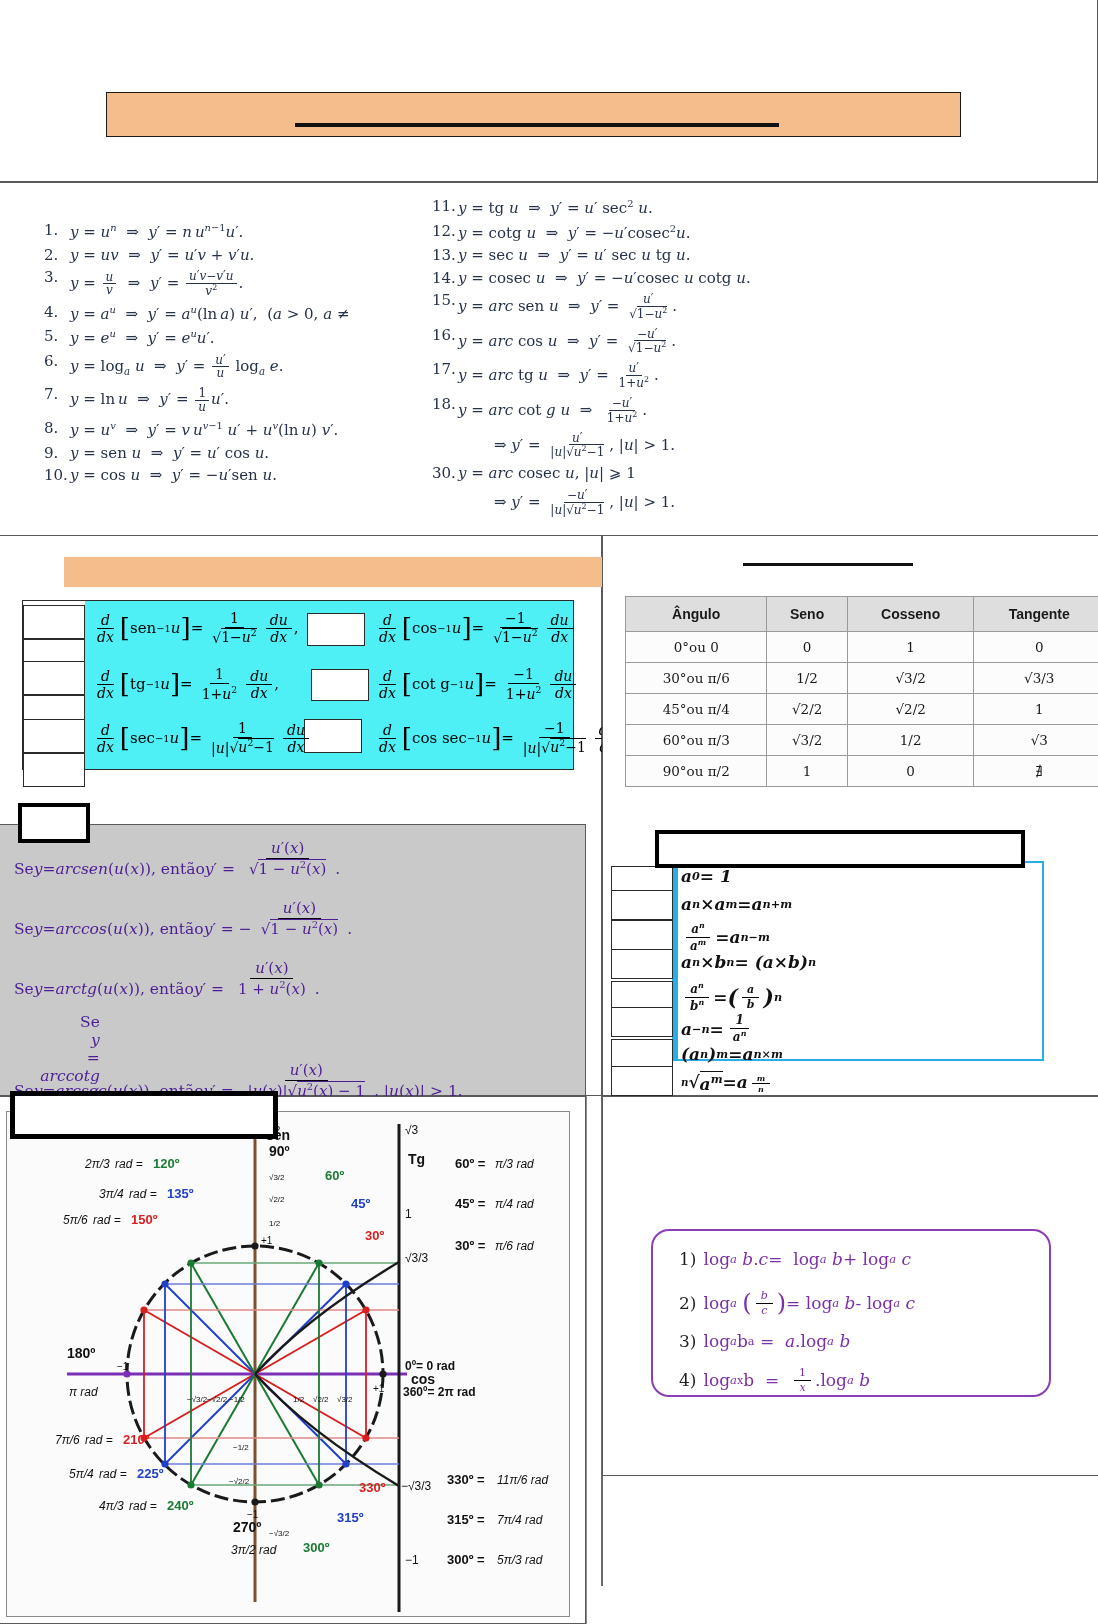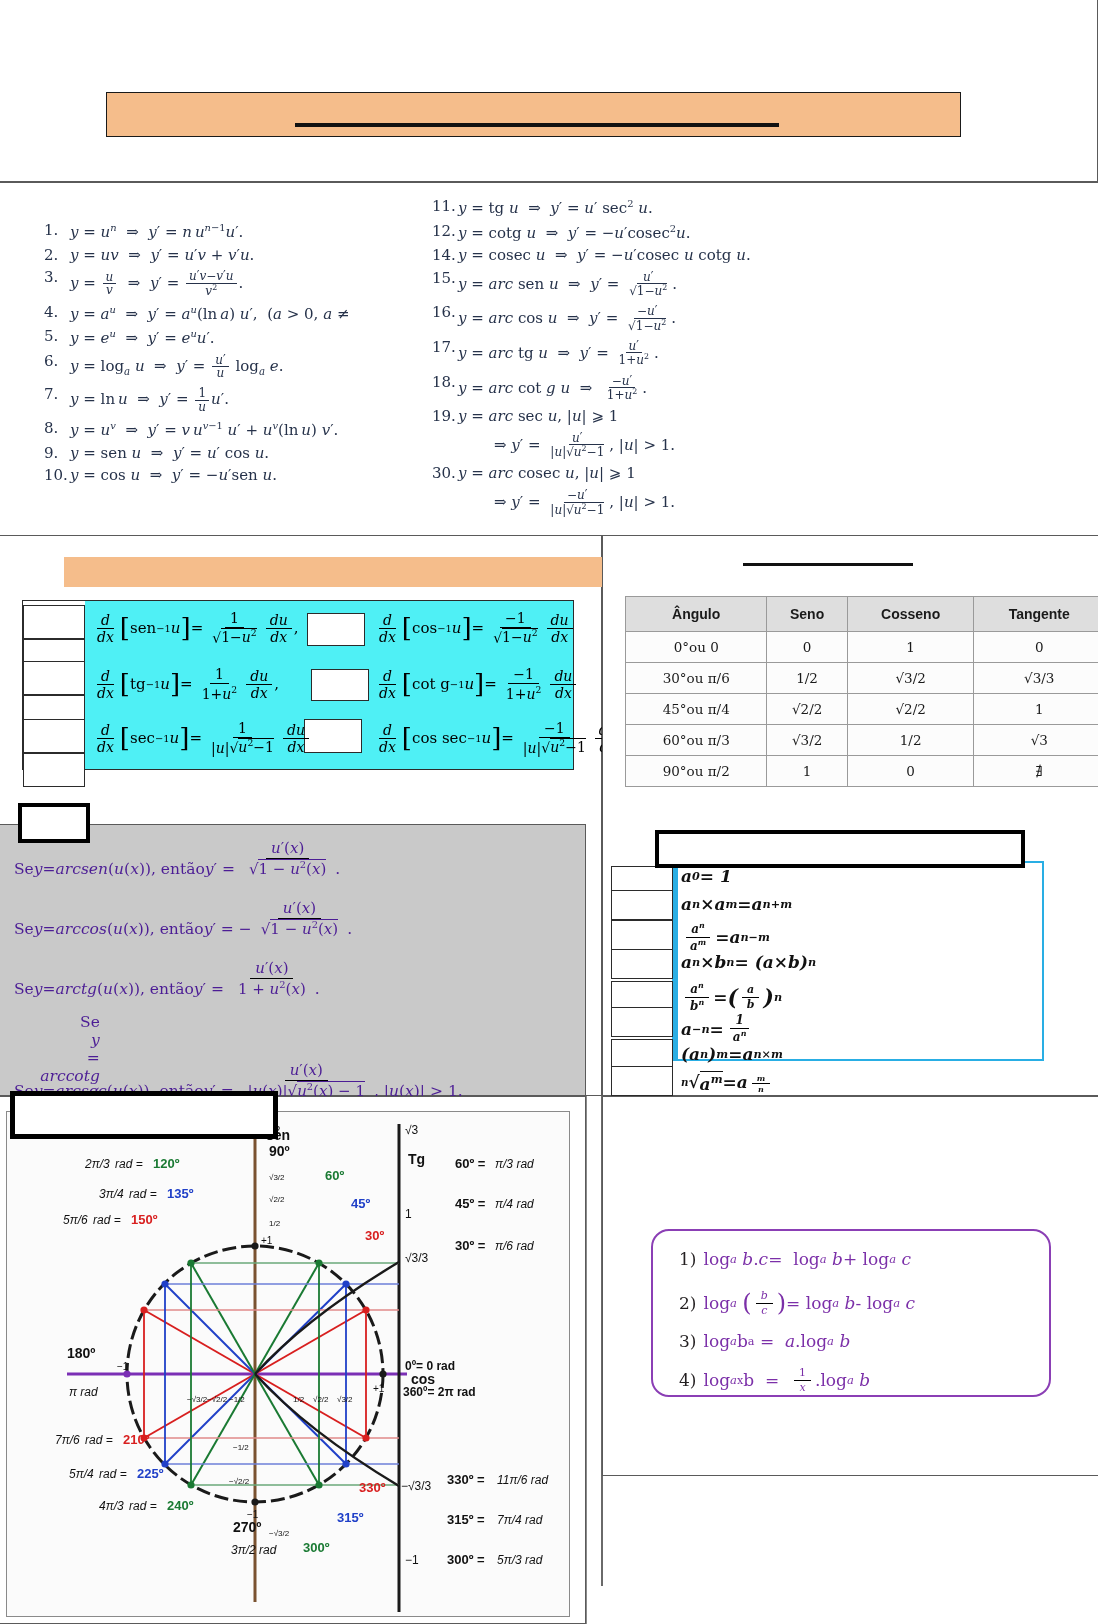--- a/index.html
+++ b/index.html
@@ -274,20 +274,24 @@
     <div class="deriv-col right">
       <div class="frm">
           <span class="num">11.</span>
         <span><i class="v">y</i> = tg <i class="v">u</i> &nbsp;⇒&nbsp; <i class="v">y</i>′ = <i class="v">u</i>′ sec<span class="up">2</span> <i class="v">u</i>.</span>
         </div>
       <div class="frm">
           <span class="num">12.</span>
         <span><i class="v">y</i> = cotg <i class="v">u</i> &nbsp;⇒&nbsp; <i class="v">y</i>′ = −<i class="v">u</i>′cosec<span class="up">2</span><i class="v">u</i>.</span>
         </div>
       <div class="frm">
+          <span class="num">13.</span>
+        <span><i class="v">y</i> = sec <i class="v">u</i> &nbsp;⇒&nbsp; <i class="v">y</i>′ = <i class="v">u</i>′ sec <i class="v">u</i> tg <i class="v">u</i>.</span>
+        </div>
+      <div class="frm">
           <span class="num">14.</span>
         <span><i class="v">y</i> = cosec <i class="v">u</i> &nbsp;⇒&nbsp; <i class="v">y</i>′ = −<i class="v">u</i>′cosec <i class="v">u</i> cotg <i class="v">u</i>.</span>
         </div>
       <div class="frm">
           <span class="num">15.</span>
         <span><i class="v">y</i> = <i class="v">arc</i> sen <i class="v">u</i> &nbsp;⇒&nbsp; <i class="v">y</i>′ = <span class="fr">
               <span class="n"><i class="v">u</i>′</span>
               <span class="d">√<span style="border-top:1px solid">1−<i class="v">u</i><span class="up">2</span></span></span>
             </span>.</span>
         </div>
@@ -304,24 +308,20 @@
               <span class="n"><i class="v">u</i>′</span>
               <span class="d">1+<i class="v">u</i><span class="up">2</span></span>
             </span>.</span>
         </div>
       <div class="frm">
           <span class="num">18.</span>
         <span><i class="v">y</i> = <i class="v">arc</i> cot <i class="v">g u</i> &nbsp;⇒&nbsp; <span class="fr">
               <span class="n">−<i class="v">u</i>′</span>
               <span class="d">1+<i class="v">u</i><span class="up">2</span></span>
             </span>.</span>
-        </div>
-      <div class="frm">
-          <span class="num">19.</span>
-        <span><i class="v">y</i> = <i class="v">arc</i> sec <i class="v">u</i>, |<i class="v">u</i>| ⩾ 1</span>
         </div>
       <div class="frm indent">
         <span>⇒ <i class="v">y</i>′ = <span class="fr">
               <span class="n"><i class="v">u</i>′</span>
               <span class="d">|<i class="v">u</i>|√<span style="border-top:1px solid"><i class="v">u</i><span class="up">2</span>−1</span></span>
             </span>, |<i class="v">u</i>| &gt; 1.</span>
         </div>
       <div class="frm">
           <span class="num">30.</span>
         <span><i class="v">y</i> = <i class="v">arc</i> cosec <i class="v">u</i>, |<i class="v">u</i>| ⩾ 1</span>

